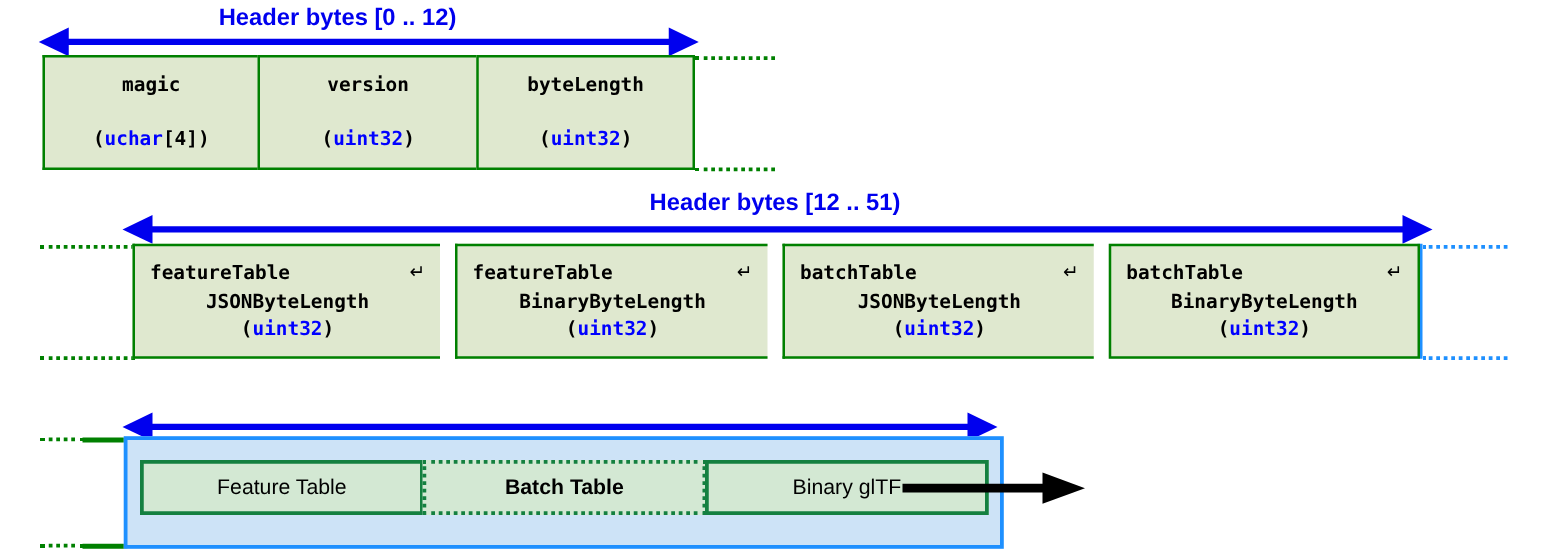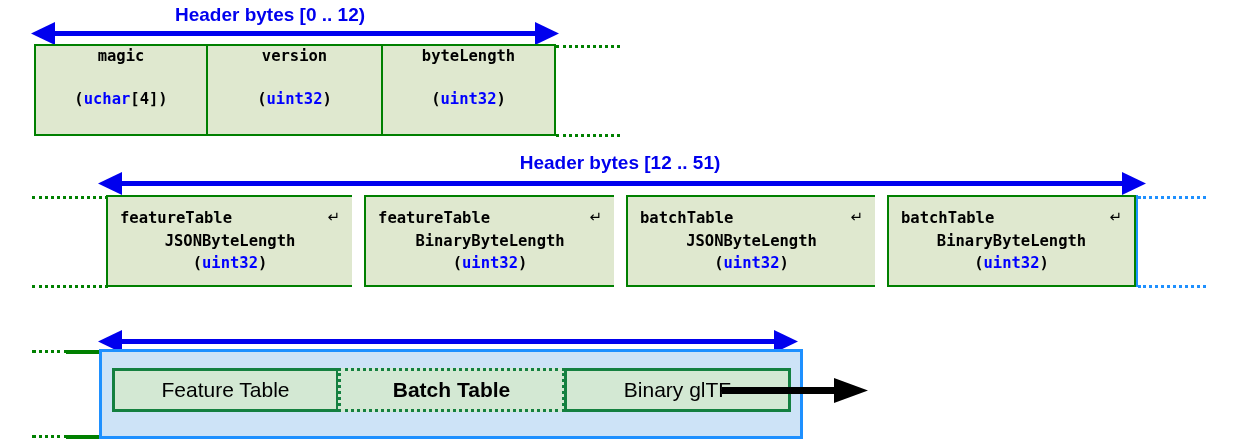--- a/index.html
+++ b/index.html
@@ -31,21 +31,21 @@
 
   
   .fieldrow{position:absolute;box-sizing:border-box;display:flex;}
   .cell{
     box-sizing:border-box;
     background:#dfe8cf;
     border:2px solid #008000;
     border-right-width:0;
     display:flex;
     flex-direction:column;
-    justify-content:flex-start;
+    justify-content:center;
     align-items:center;
     font-family:"DejaVu Sans Mono","Liberation Mono",monospace;
     font-size:15.5px;
     font-weight:bold;
     color:#000000;
     line-height:1.35;
   }
   .cell:last-child{border-right-width:2px;}
   .cell .nm{white-space:pre;}
   .cell .ty{white-space:pre;}
@@ -85,21 +85,21 @@
     position:absolute;box-sizing:border-box;
     background:#cde3f7;
     border:3px solid #1e90ff;
   }
   .innerbox{
     position:absolute;box-sizing:border-box;
     background:#d3e8d3;
     border:3px solid #148040;
     display:flex;align-items:center;justify-content:center;
     font-family:"Liberation Sans",sans-serif;
-    font-size:21px;
+    font-size:17px;
     color:#000000;
   }
   .innerbox.dotted{border-style:dotted;font-weight:bold;}
   .extbox{
     position:absolute;box-sizing:border-box;
     background:#dddddd;
     border:3px dotted #555555;
     display:flex;align-items:center;justify-content:center;
     font-family:"Liberation Sans",sans-serif;
     font-size:21px;

